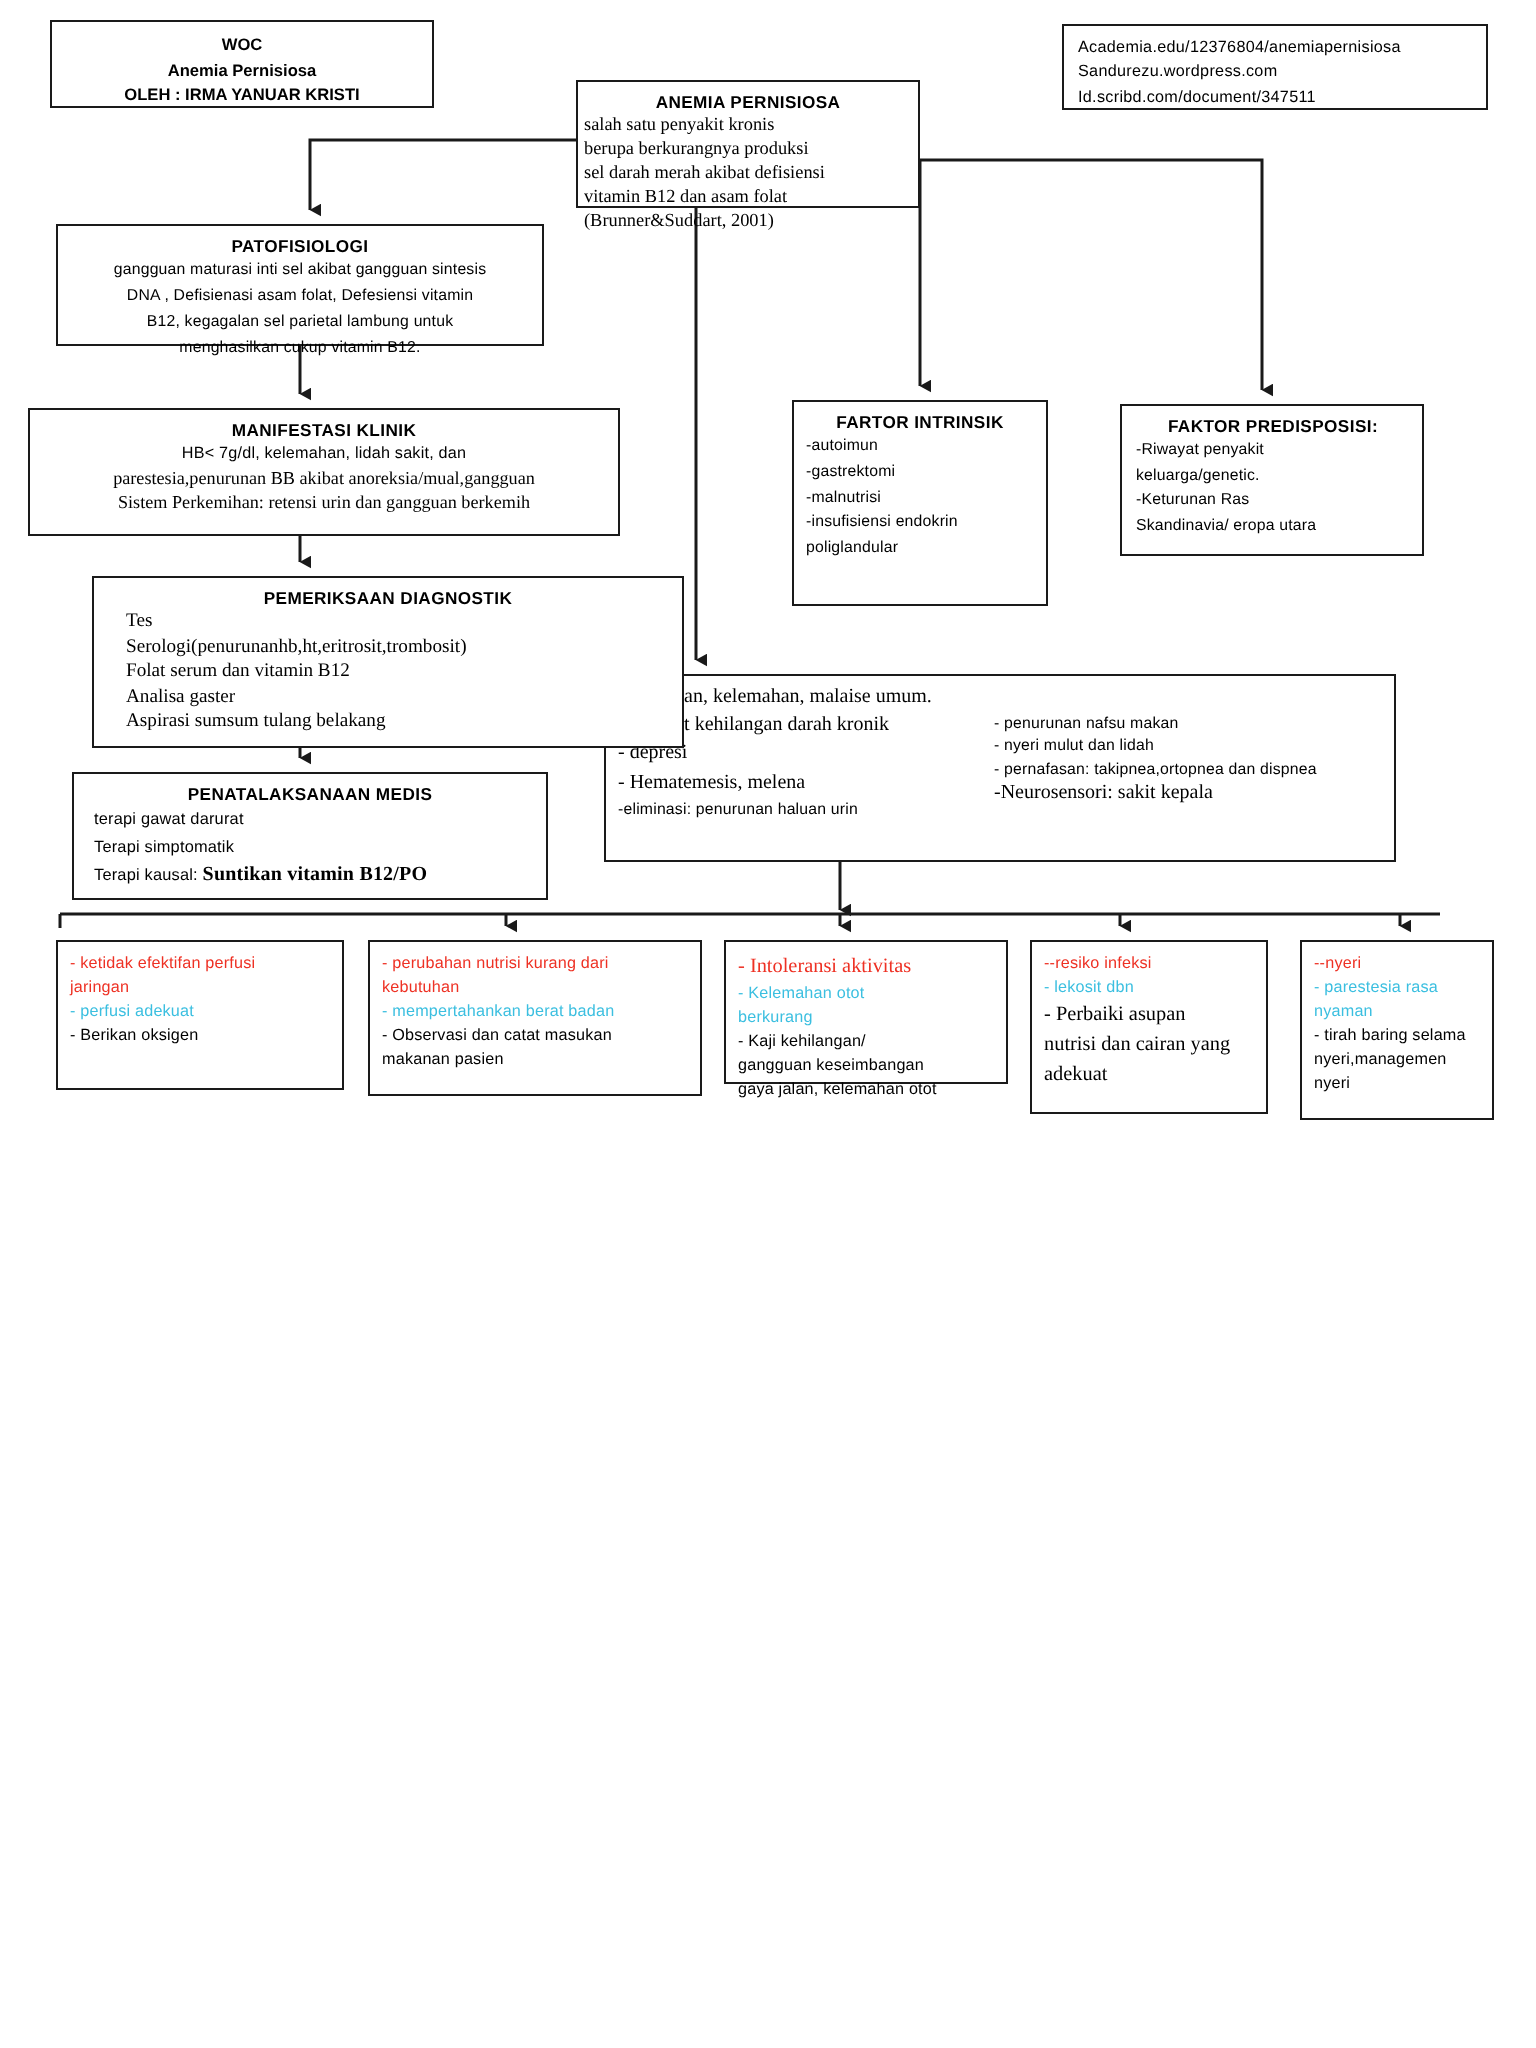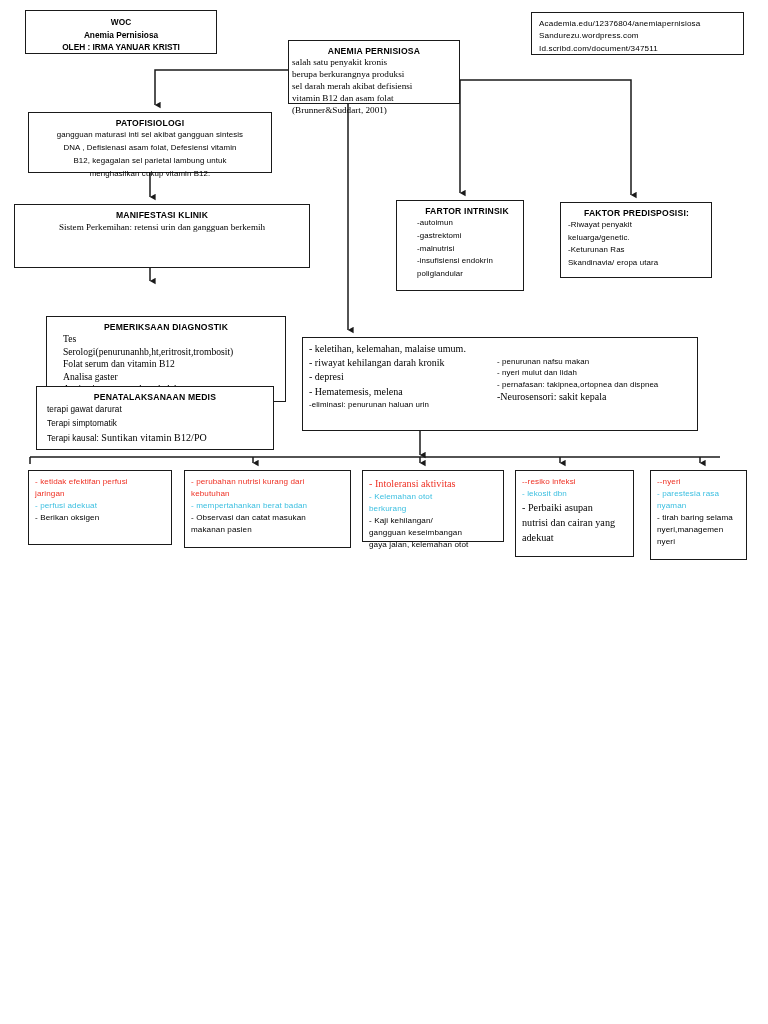--- a/index.html
+++ b/index.html
@@ -39,33 +39,33 @@
   #anemia{left:288px;top:40px;width:172px;height:64px;padding:4px 3px 0 3px;}
   #anemia .ln{font-size:9.2px;text-align:left;line-height:1.30;}
 
   #pato{left:28px;top:112px;width:244px;height:61px;padding:4px 6px 0 6px;}
   #pato .ln{font-size:7.9px;text-align:center;line-height:1.62;letter-spacing:.1px;}
 
   #manif{left:14px;top:204px;width:296px;height:64px;padding:4px 5px 0 5px;}
   #manif .ln{font-size:9.1px;text-align:center;line-height:1.38;}
   #manif .small{font-size:8.1px;letter-spacing:.1px;}
 
-  #intrinsik{left:396px;top:200px;width:128px;height:91px;padding:4px 6px 0 20px;}
+  #intrinsik{left:396px;top:200px;width:128px;height:103px;padding:4px 6px 0 6px;}
   #intrinsik .ln{font-size:7.9px;text-align:left;line-height:1.60;letter-spacing:.1px;}
 
   #predis{left:560px;top:202px;width:152px;height:76px;padding:4px 6px 0 7px;}
   #predis .ln{font-size:7.9px;text-align:left;line-height:1.58;letter-spacing:.1px;}
 
-  #pemeriksaan{left:46px;top:288px;width:240px;height:86px;padding:4px 4px 0 4px;z-index:6;margin-top:28px;}
+  #pemeriksaan{left:46px;top:288px;width:296px;height:86px;padding:4px 4px 0 4px;z-index:6;}
   #pemeriksaan .ln{font-size:9.6px;text-align:left;line-height:1.30;padding-left:12px;}
 
   #penat{left:36px;top:386px;width:238px;height:64px;padding:4px 4px 0 4px;z-index:7;}
   #penat .ln{font-size:8.2px;text-align:left;line-height:1.60;padding-left:6px;letter-spacing:.1px;}
   #penat .mix{font-size:8.2px;}
-  #penat .mix em{font-style:normal;font-family:"Liberation Serif",serif;font-weight:normal;font-size:10px;}
+  #penat .mix em{font-style:normal;font-family:"Liberation Serif",serif;font-weight:bold;font-size:10px;}
 
   #pengkajian{left:302px;top:337px;width:396px;height:94px;padding:4px 6px 0 6px;}
   #pengkajian .pg-row{display:flex;}
   #pengkajian .c1{width:188px;}
   #pengkajian .c2{flex:1;}
   #pengkajian .ln{line-height:1.42;text-align:left;}
   #pengkajian .s{font-family:"Liberation Serif",serif;font-size:10px;}
   #pengkajian .n{font-size:7.9px;letter-spacing:.1px;}
 
   
@@ -145,20 +145,22 @@
 <div class="box" id="pato">
   <span class="ttl">PATOFISIOLOGI</span>
   <span class="ln">gangguan maturasi inti sel akibat gangguan sintesis</span>
   <span class="ln">DNA , Defisienasi asam folat, Defesiensi vitamin</span>
   <span class="ln">B12, kegagalan sel parietal lambung untuk</span>
   <span class="ln">menghasilkan cukup vitamin B12.</span>
 </div>
 
 <div class="box" id="manif">
   <span class="ttl">MANIFESTASI KLINIK</span>
+  <span class="ln small">HB&lt; 7g/dl, kelemahan, lidah sakit, dan</span>
+  <span class="ln serif">parestesia,penurunan BB akibat anoreksia/mual,gangguan</span>
   <span class="ln serif">Sistem Perkemihan: retensi urin dan gangguan berkemih</span>
 </div>
 
 <div class="box" id="intrinsik">
   <span class="ttl">FARTOR INTRINSIK</span>
   <span class="ln">-autoimun</span>
   <span class="ln">-gastrektomi</span>
   <span class="ln">-malnutrisi</span>
   <span class="ln">-insufisiensi endokrin</span>
   <span class="ln">poliglandular</span>

